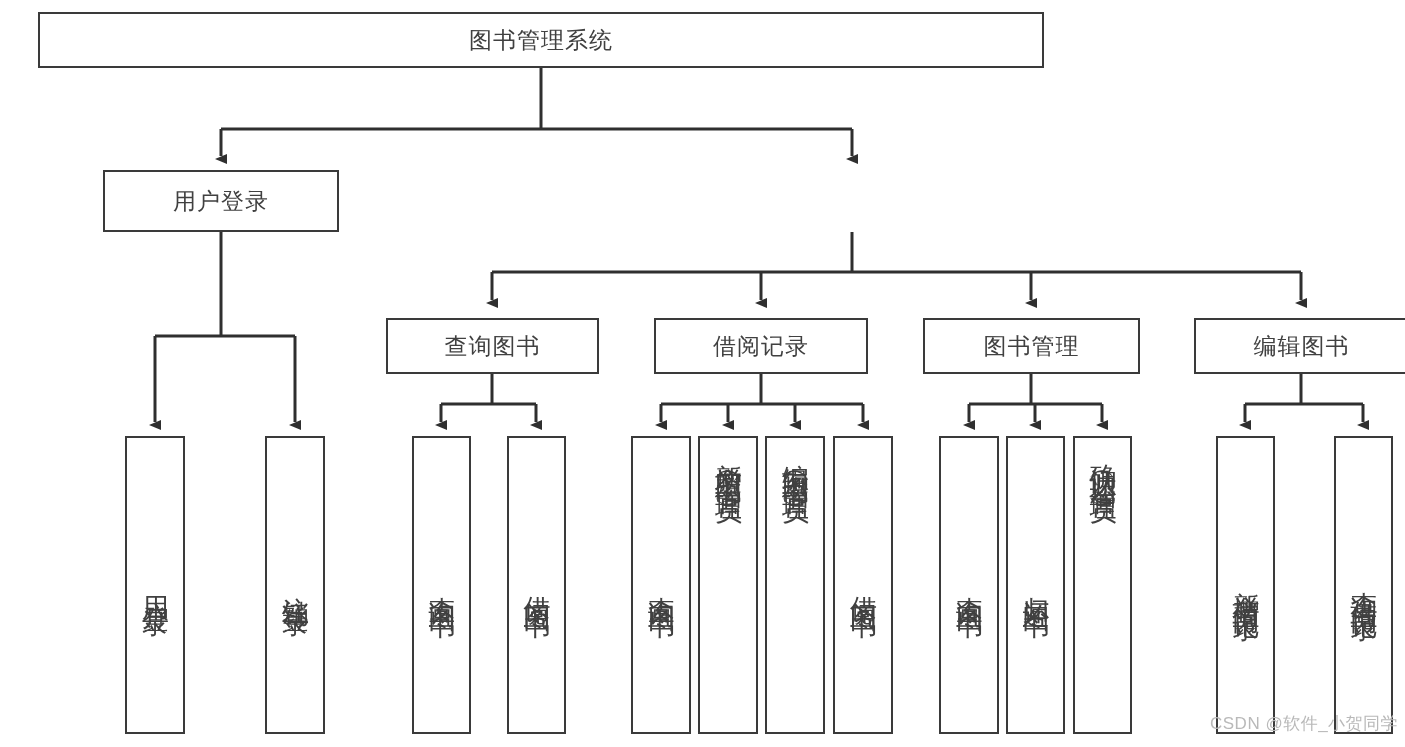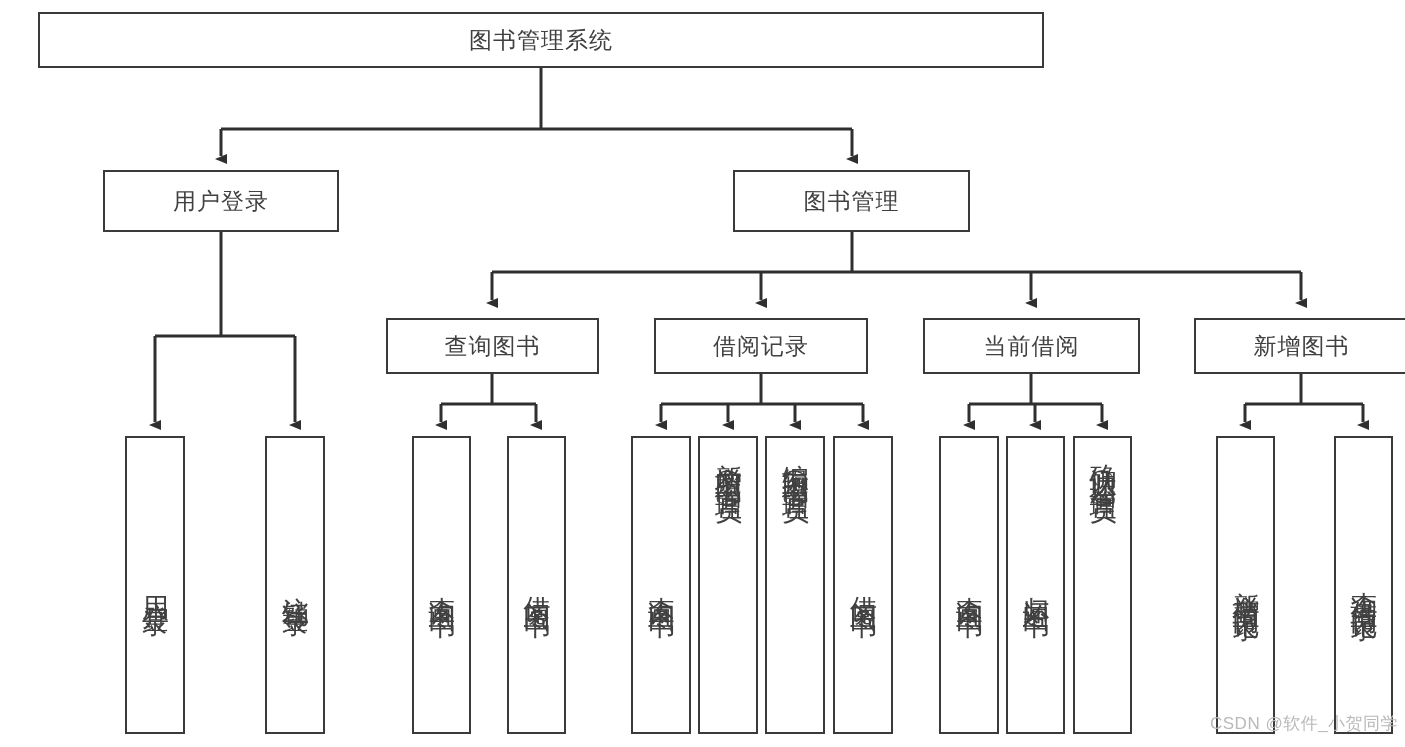--- a/index.html
+++ b/index.html
@@ -131,35 +131,32 @@
     </g>
   </svg>
 
   <div class="node horiz" style="left:16px; top:12px; width:1006px; height:56px;">
     <span class="label">图书管理系统</span>
   </div>
 
   <div class="node horiz" style="left:81px; top:170px; width:236px; height:62px;">
     <span class="label">用户登录</span>
   </div>
-  <div class="node horiz" style="left:711px; top:170px; width:237px; height:62px;">
-    <span class="label">图书管理</span>
-  </div>
 
   <div class="node horiz" style="left:364px; top:318px; width:213px; height:56px;">
     <span class="label">查询图书</span>
   </div>
   <div class="node horiz" style="left:632px; top:318px; width:214px; height:56px;">
     <span class="label">借阅记录</span>
   </div>
   <div class="node horiz" style="left:901px; top:318px; width:217px; height:56px;">
-    <span class="label">当前借阅</span>
+    <span class="label">图书管理</span>
   </div>
   <div class="node horiz" style="left:1172px; top:318px; width:215px; height:56px;">
-    <span class="label">新增图书</span>
+    <span class="label">编辑图书</span>
   </div>
 
   <div class="node vert midtext" style="left:103px; top:436px; width:60px; height:298px;">
     <span class="label">用户登录</span>
   </div>
   <div class="node vert midtext" style="left:243px; top:436px; width:60px; height:298px;">
     <span class="label">注销登录</span>
   </div>
 
   <div class="node vert midtext" style="left:390px; top:436px; width:59px; height:298px;">

